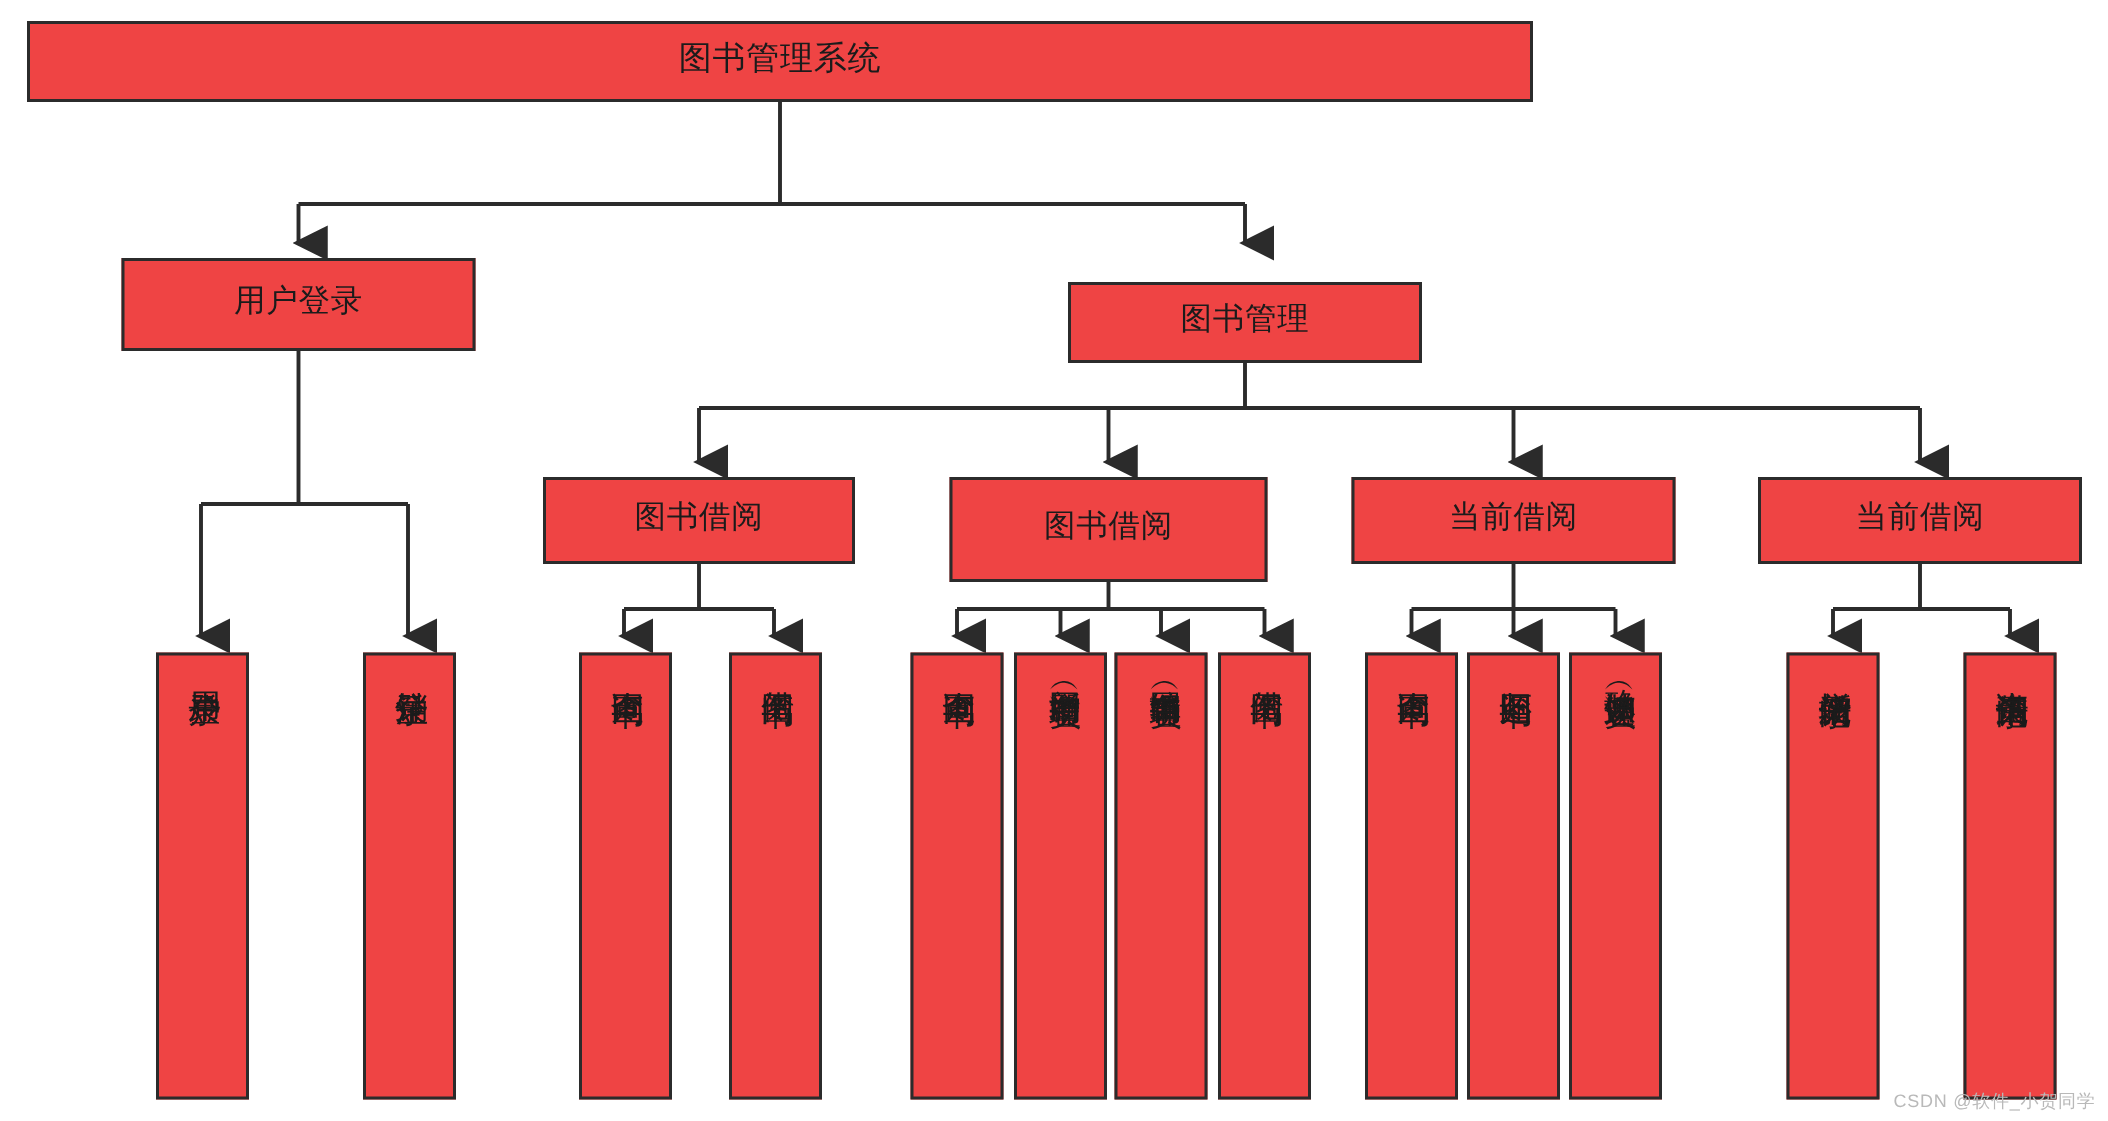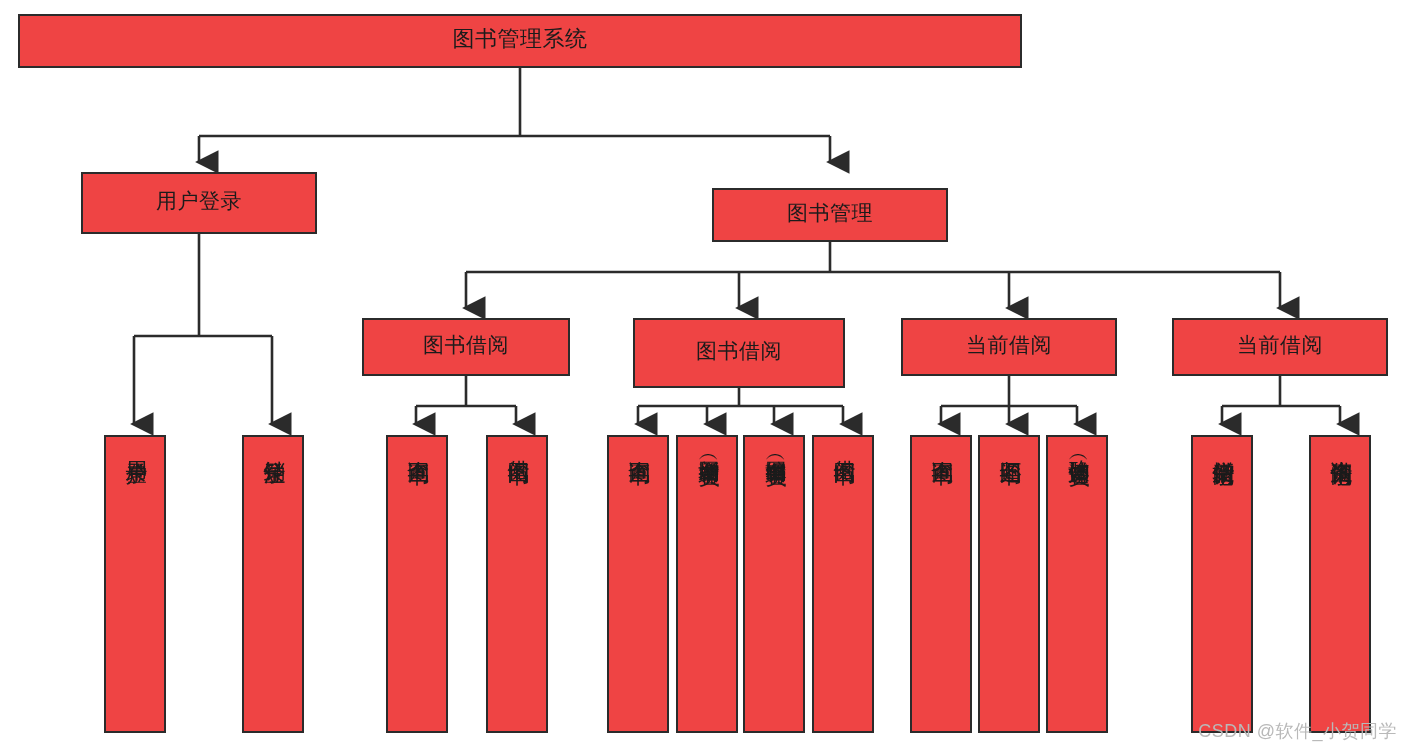--- a/index.html
+++ b/index.html
@@ -60,21 +60,21 @@
     height: auto;
     max-height: 282px;
   }
   .node.leaf.tall .label {
     font-size: 21px;
   }
   #watermark {
     position: absolute;
     right: 8px;
     bottom: 4px;
-    font-size: 18px;
+    font-size: 12px;
     color: #b9b9b9;
     letter-spacing: 0.5px;
     white-space: nowrap;
   }
 </style>
 </head>
 <body>
 
 <div id="canvas">
 

